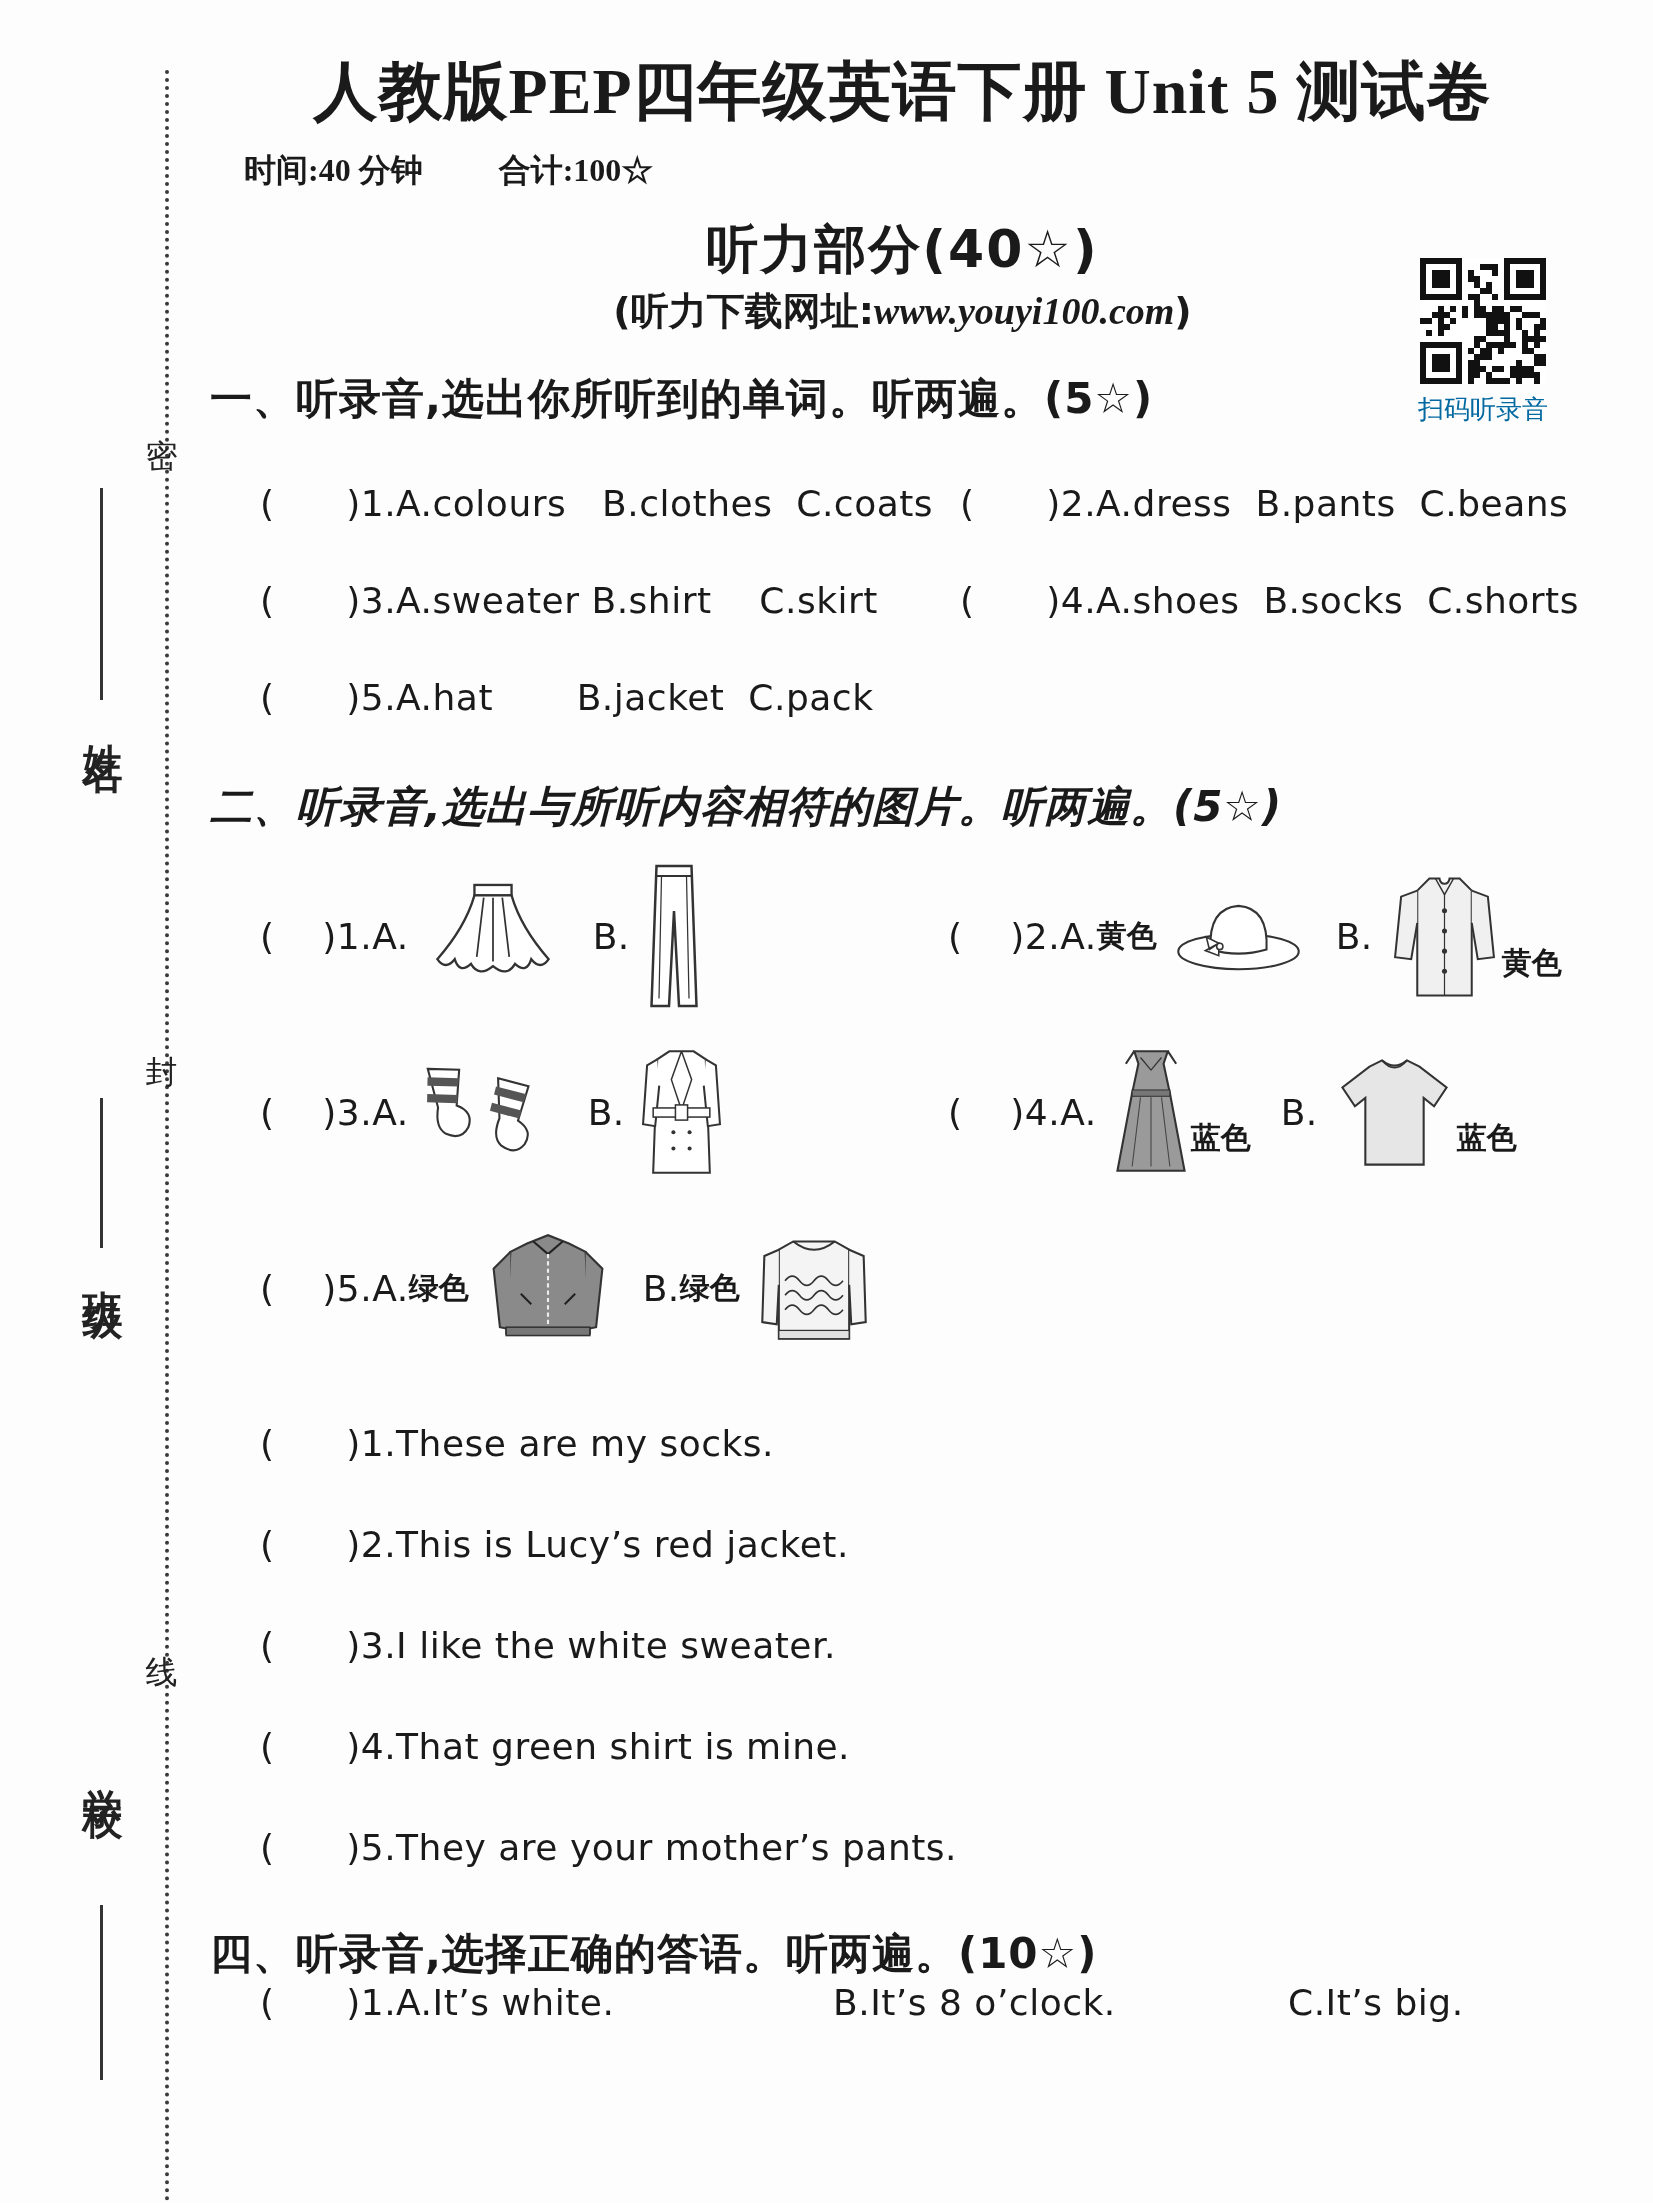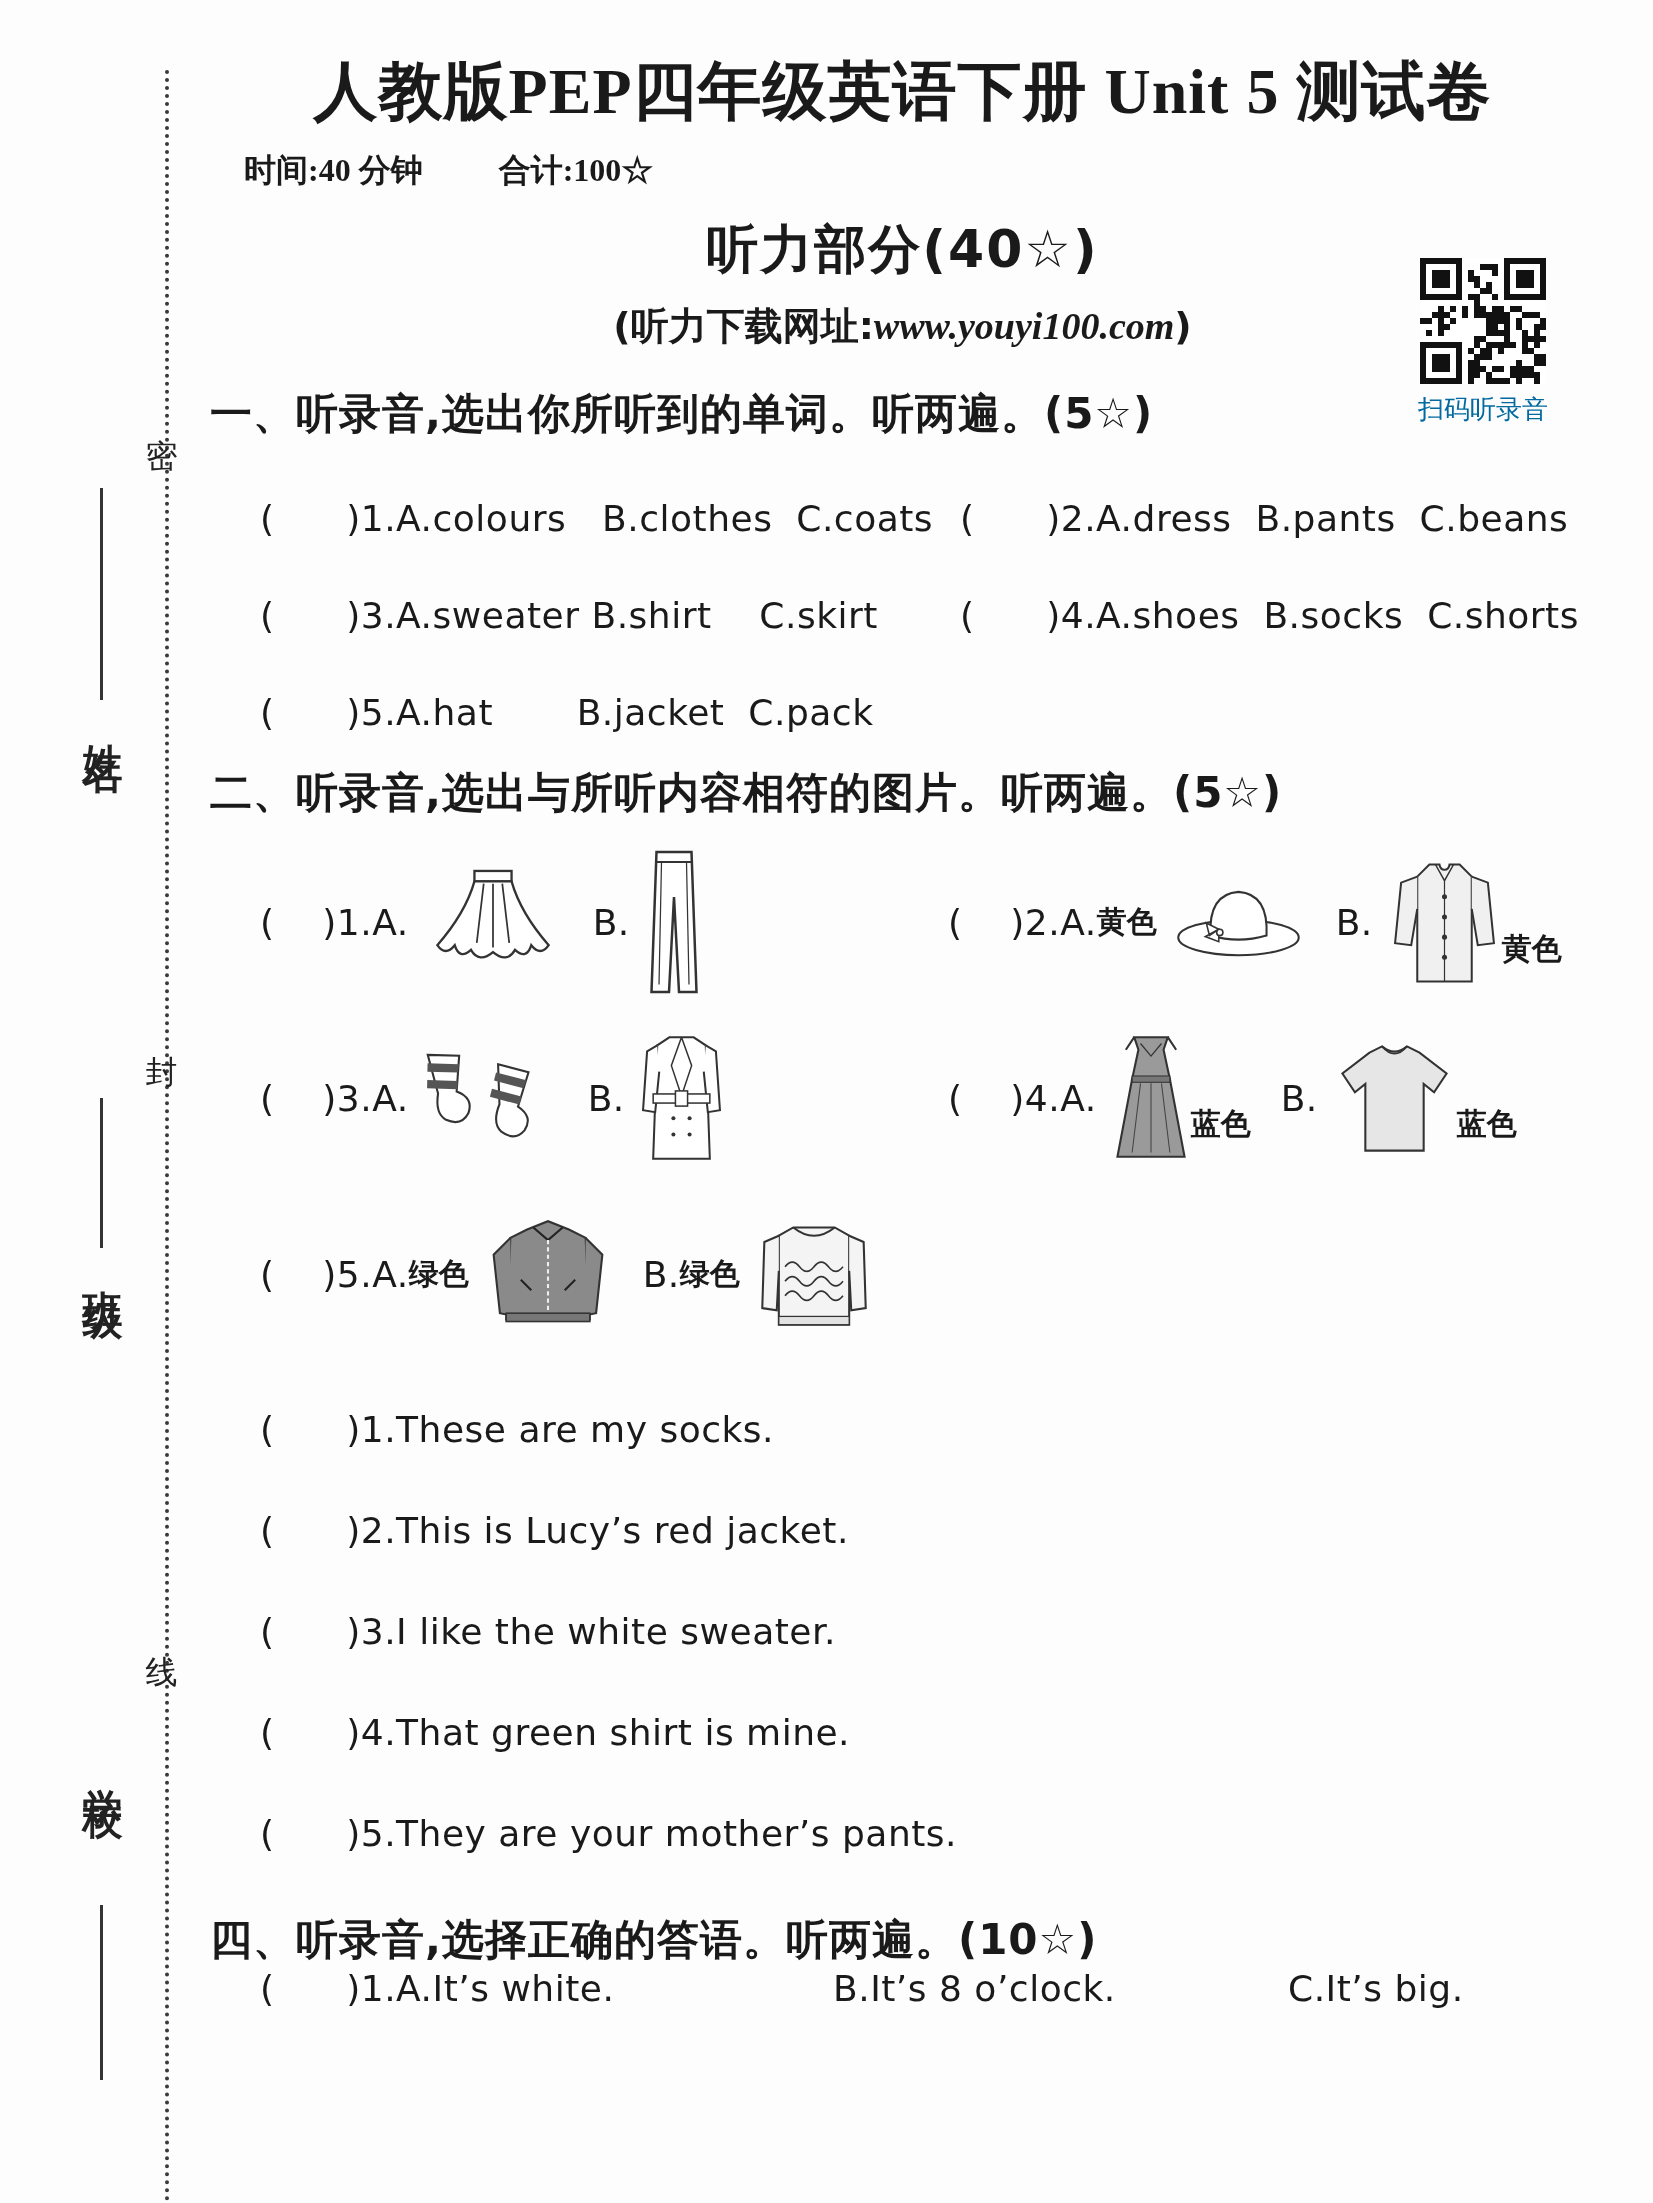--- a/index.html
+++ b/index.html
@@ -13,33 +13,33 @@
   .v{writing-mode:vertical-rl;text-orientation:upright;position:absolute;color:#222;}
   .seal-char{left:140px;font-size:32px;letter-spacing:4px;}
   .field-label{left:76px;font-size:40px;font-weight:600;letter-spacing:10px;}
   .blank-rule{position:absolute;left:100px;width:0;border-left:3px solid #333;}
   
   .content{position:absolute;left:210px;top:48px;width:1385px;}
   .title{font-family:"Liberation Serif","DejaVu Serif",serif;font-weight:bold;font-size:64px;text-align:center;letter-spacing:1px;margin:0;}
   .meta{margin-top:14px;font-size:32px;font-weight:bold;font-family:"Liberation Serif",serif;}
   .meta span{margin:0 34px;}
   .part-title{margin-top:22px;text-align:center;font-size:52px;font-weight:bold;letter-spacing:2px;}
-  .download{margin-top:16px;text-align:center;font-size:38px;font-weight:bold;}
+  .download{margin-top:1px;text-align:center;font-size:38px;font-weight:bold;}
   .download .url{font-family:"Liberation Serif",serif;font-style:italic;font-weight:bold;}
   
   .qr-wrap{position:absolute;left:1408px;top:258px;width:150px;text-align:center;}
   .qr-box{width:126px;height:126px;margin:0 auto;background:#fff;}
   .qr-caption{margin-top:8px;font-size:26px;color:#0369a1;}
   
   .heading-cn{font-size:42px;font-weight:bold;margin:0;letter-spacing:1px;}
   .s1-head{margin-top:34px;}
   .qtext{font-size:36px;white-space:pre;letter-spacing:0.5px;}
   .wordrow{margin-top:56px;padding-left:50px;display:flex;}
   .wordrow .col1{display:inline-block;width:700px;}
-  .s2-head{margin-top:32px;}
+  .s2-head{margin-top:61px;font-style:italic;}
   .picrow{margin-top:26px;padding-left:50px;display:flex;align-items:center;min-height:150px;gap:18px;}
   .picgroup{display:flex;align-items:center;}
   .picgroup.left{width:670px;}
   .pic{display:inline-block;}
   .pic svg{display:block;}
   .cn-label{font-size:30px;font-weight:bold;white-space:pre;}
   .label-low{align-self:flex-end;margin-bottom:18px;}
   .gap-s{margin-left:14px;}
   .gap-m{margin-left:30px;}
   .s3-head{margin-top:62px;}

